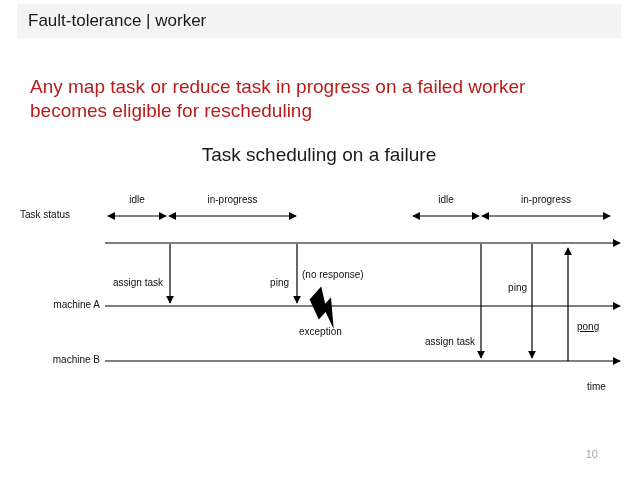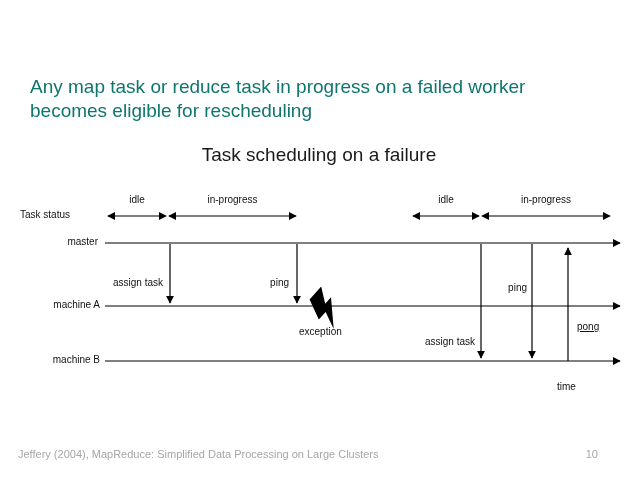--- a/index.html
+++ b/index.html
@@ -25,21 +25,21 @@
     font-size: 17px;
     color: #1a1a1a;
     white-space: nowrap;
   }
   .lead {
     position: absolute;
     left: 30px; top: 56px;
     width: 560px;
     font-size: 19px;
     line-height: 24px;
-    color: #0f766e;
+    color: #b91c1c;
   }
   .diagram-title {
     position: absolute;
     left: 0; top: 144px;
     width: 100%;
     text-align: center;
     font-size: 19px;
     color: #1a1a1a;
   }
   .canvas { position: absolute; left: 0; top: 0; }
@@ -71,20 +71,23 @@
     right: 40px; top: 448px;
     font-size: 11px;
     color: #a6a6a6;
   }
 </style>
 </head>
 <body>
 
 <div class="slide">
 
+  <div class="titlebar">
+    <span class="title-text">Fault-tolerance | worker</span>
+  </div>
 
   <p class="lead">Any map task or reduce task in progress on a failed worker becomes eligible for rescheduling</p>
 
   <div class="diagram-title">Task scheduling on a failure</div>
 
   <svg class="canvas" width="638" height="478" viewBox="0 0 638 478">
     <defs>
       <marker id="ah" viewBox="0 0 10 10" refX="9" refY="5" markerWidth="8" markerHeight="8" markerUnits="userSpaceOnUse" orient="auto-start-reverse">
         <path d="M0 0 L10 5 L0 10 Z" fill="#000000"></path>
       </marker>
@@ -110,30 +113,29 @@
     </g>
   </svg>
 
   <div class="dl" style="left:20px; top:209px;">Task status</div>
 
   <div class="dl center" style="left:108px; top:194px; width:58px;">idle</div>
   <div class="dl center" style="left:169px; top:194px; width:127px;">in-progress</div>
   <div class="dl center" style="left:413px; top:194px; width:66px;">idle</div>
   <div class="dl center" style="left:482px; top:194px; width:128px;">in-progress</div>
 
-  <div class="dl right" style="left:0px; top:236px; width:98px;">master</div>
   <div class="dl right" style="left:0px; top:299px; width:100px;">machine A</div>
   <div class="dl right" style="left:0px; top:354px; width:100px;">machine B</div>
 
   <div class="dl right" style="left:63px; top:277px; width:100px;">assign task</div>
   <div class="dl right" style="left:219px; top:277px; width:70px;">ping</div>
+  <div class="dl" style="left:302px; top:269px;">(no response)</div>
   <div class="dl" style="left:299px; top:326px;">exception</div>
   <div class="dl right" style="left:375px; top:336px; width:100px;">assign task</div>
   <div class="dl right" style="left:457px; top:282px; width:70px;">ping</div>
   <div class="dl" style="left:577px; top:321px;text-decoration:underline;">pong</div>
 
-  <div class="dl" style="left:557px; top:381px;text-align:right;">time</div>
+  <div class="dl" style="left:587px; top:381px;text-align:right;">time</div>
 
 
-  <div class="footer-citation">Jeffery (2004), MapReduce: Simplified Data Processing on Large Clusters</div>
   <div class="footer-page">10</div>
 
 </div>
 
 </body></html>

